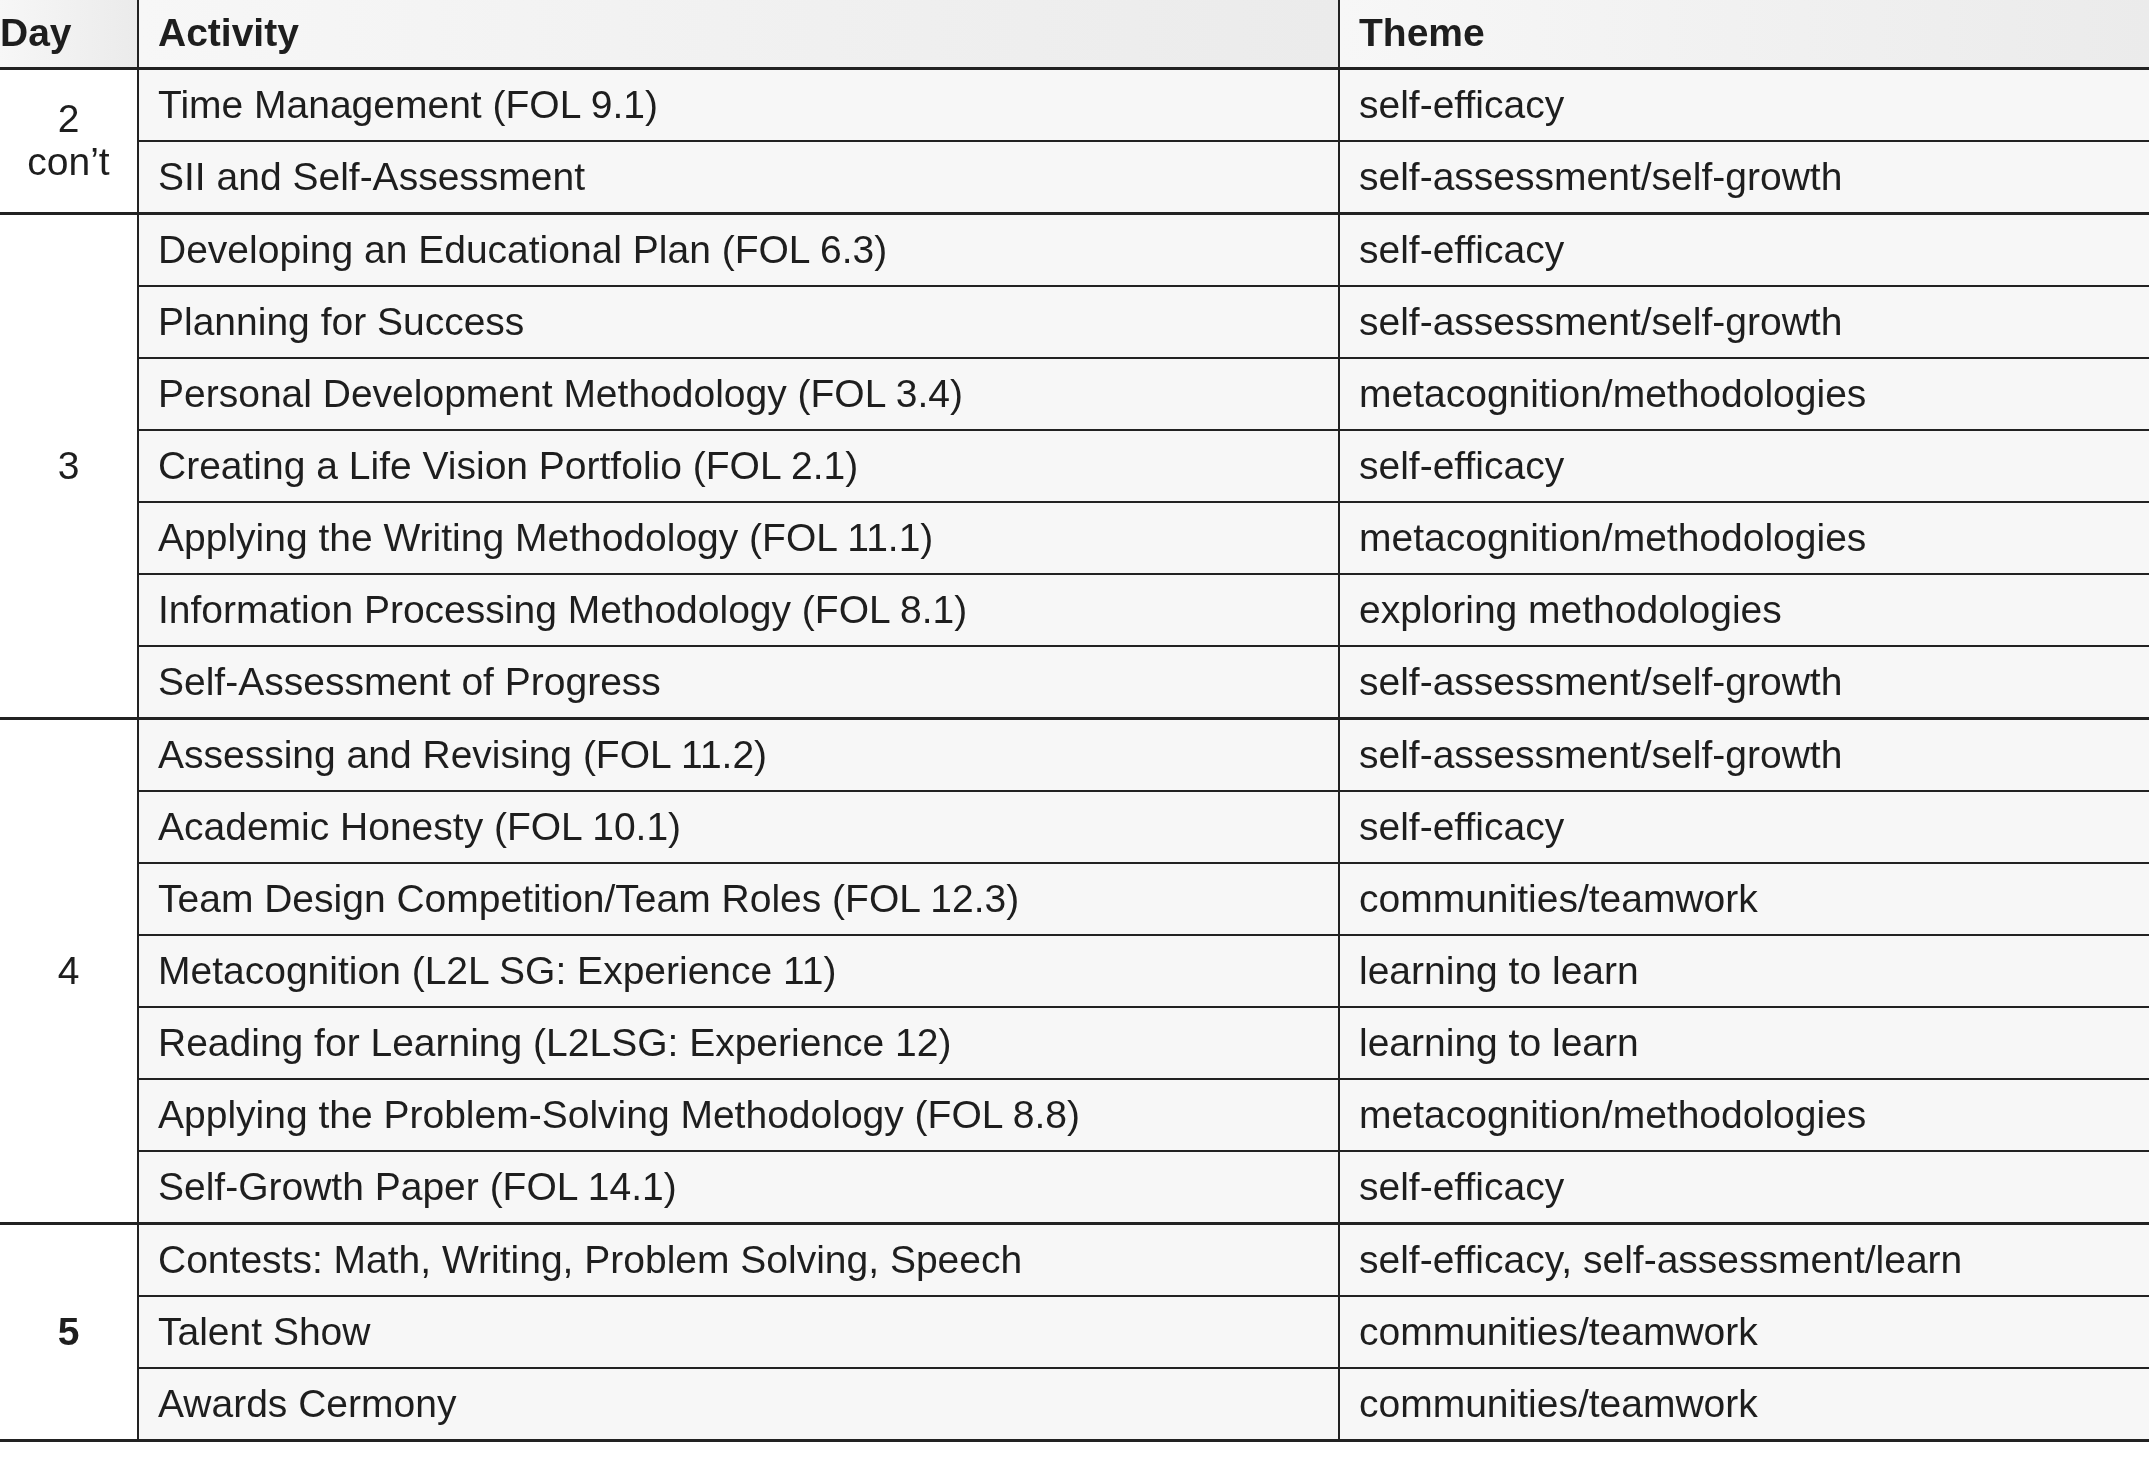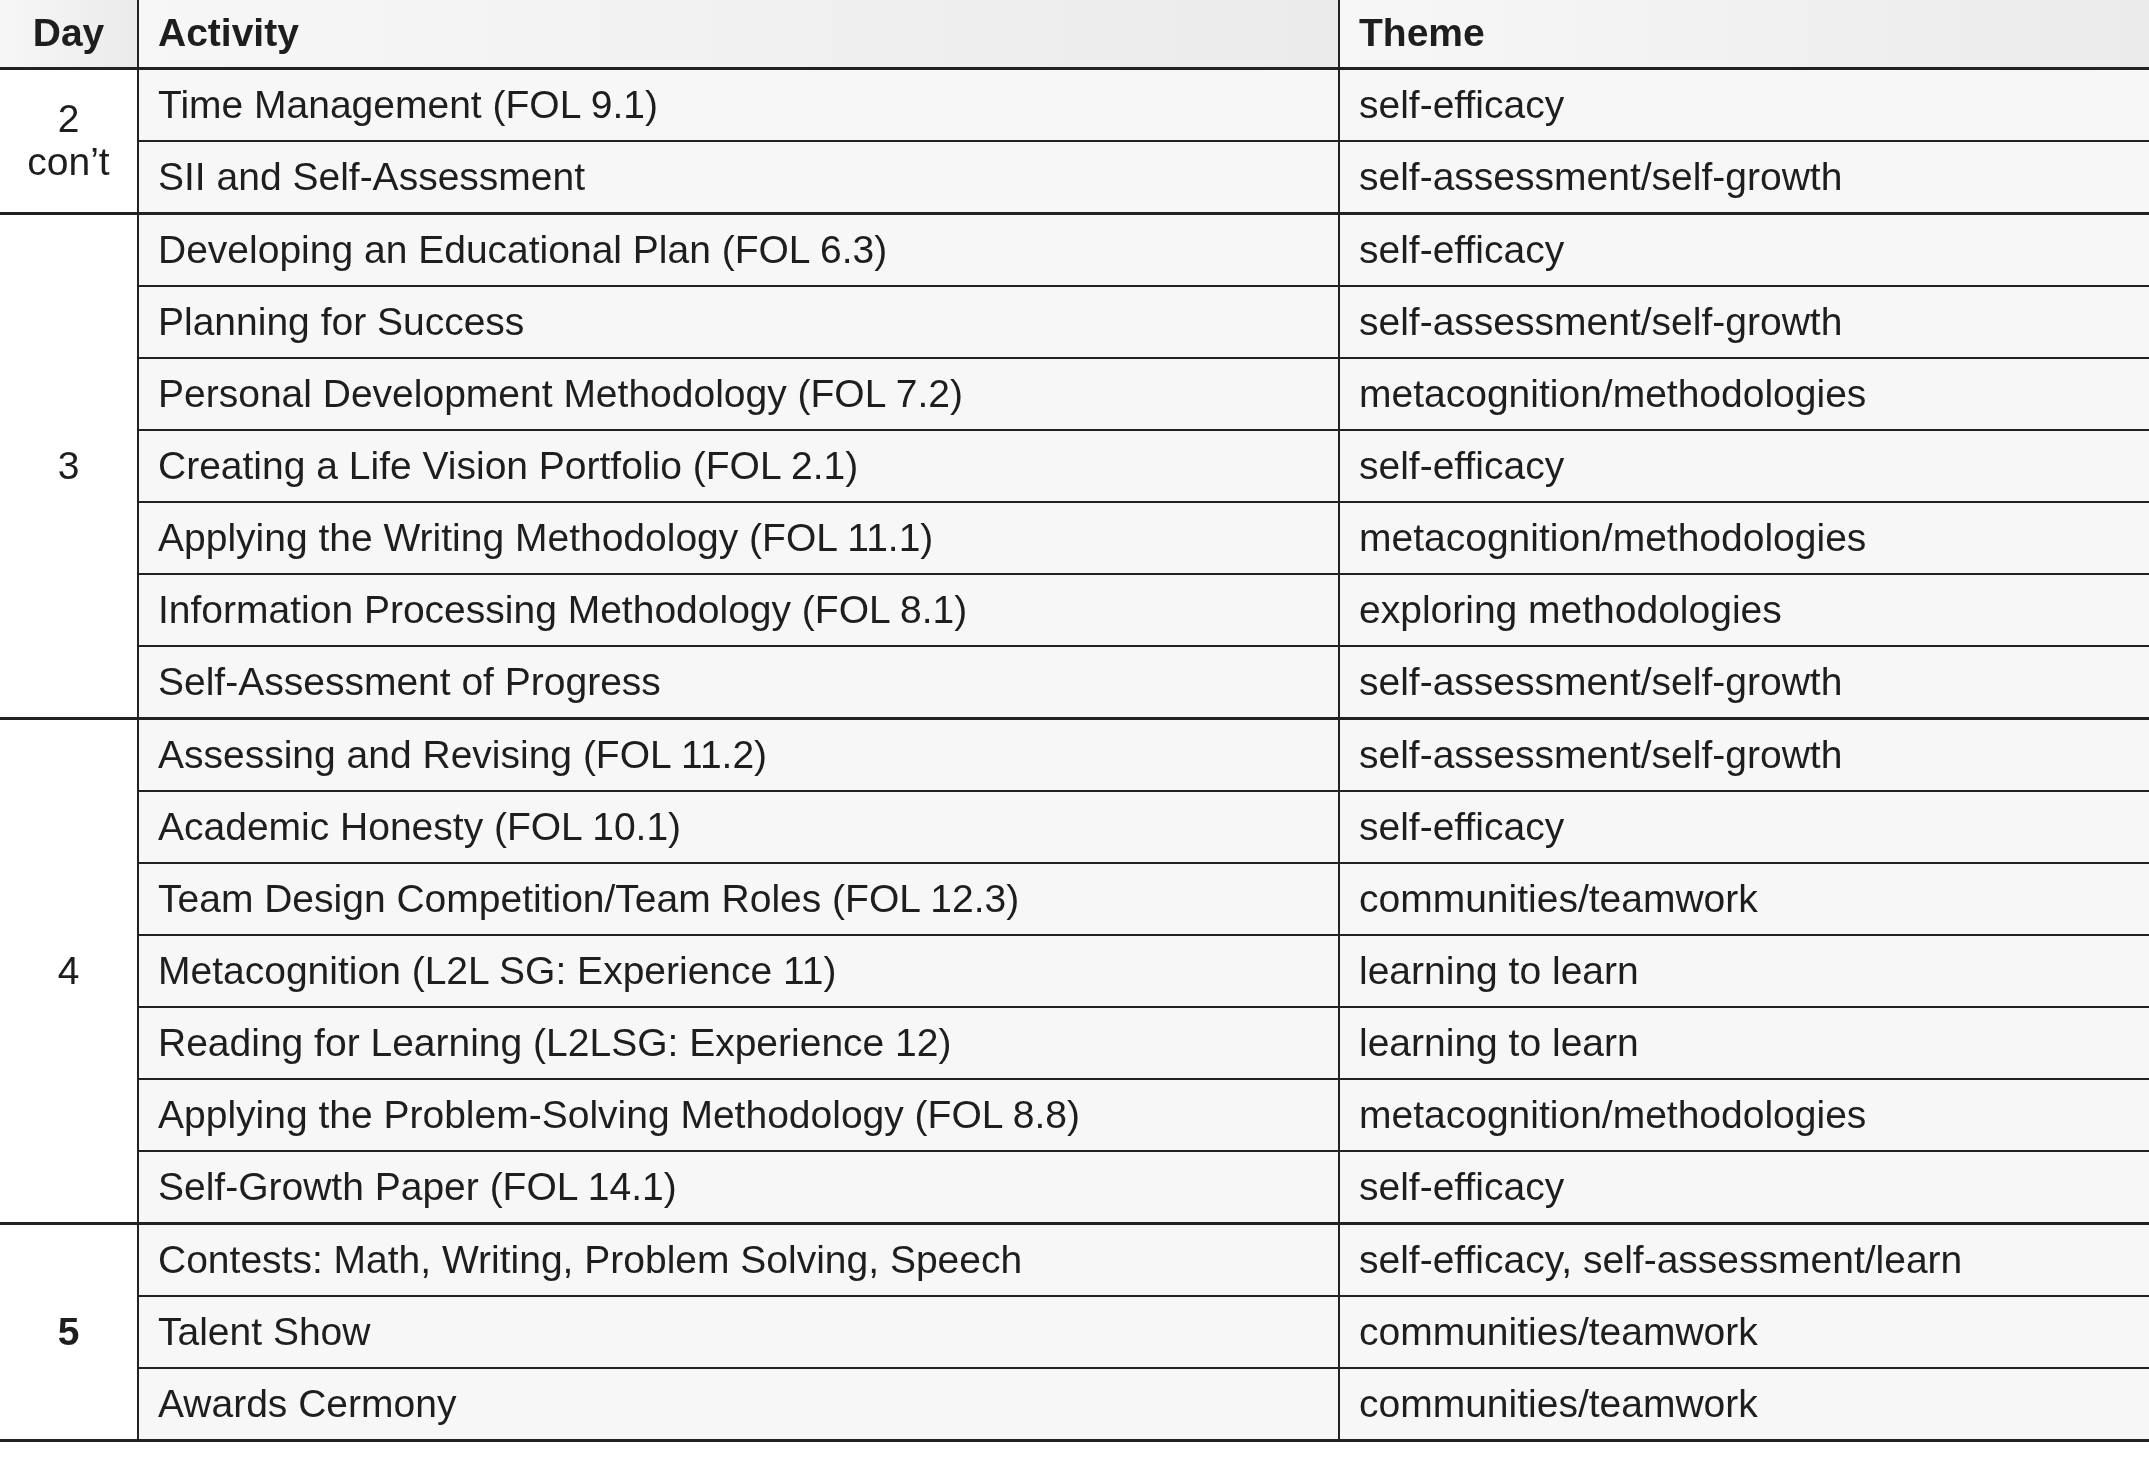--- a/index.html
+++ b/index.html
@@ -3,21 +3,21 @@
   <meta charset="utf-8">
   <style>
     html, body { margin: 0; padding: 0; background: #ffffff; }
     body { width: 2149px; height: 1464px; overflow: hidden; font-family: "Liberation Sans", sans-serif; color: #1e1e1e; }
     table.schedule { border-collapse: collapse; table-layout: fixed; width: 2149px; }
     col.c-day { width: 138px; }
     col.c-act { width: 1201px; }
     col.c-theme { width: 810px; }
     th, td { font-size: 39px; line-height: 1.1; vertical-align: middle; padding: 0 11px 0 19px; text-align: left; white-space: nowrap; }
     thead th { height: 67px; font-weight: bold; background: linear-gradient(to right, #f7f7f7 0%, #f2f2f2 40%, #ebebeb 100%); border-bottom: 3px solid #222; }
-    thead th.h-day { text-align: center; padding: 0; border-right: 2px solid #222; }
+    thead th.h-day { text-align: left; padding: 0; border-right: 2px solid #222; }
     thead th.h-act { border-right: 2px solid #222; }
     tbody td { height: 70px; border-bottom: 2px solid #222; background: #f7f7f7; }
     tbody td.day { background: #ffffff; text-align: center; padding: 0; border-right: 2px solid #222; border-bottom: 3px solid #222; }
     tbody td.act { border-right: 2px solid #222; }
     tbody tr.group-end td { border-bottom: 3px solid #222; }
     td.day .d-bold { font-weight: bold; }
     td.day span { display: block; }
   </style>
 </head>
 <body>
@@ -55,21 +55,21 @@
         <span>3</span>
       </td>
       <td class="act">Developing an Educational Plan (FOL 6.3)</td>
       <td class="theme">self-efficacy</td>
     </tr>
     <tr>
       <td class="act">Planning for Success</td>
       <td class="theme">self-assessment/self-growth</td>
     </tr>
     <tr>
-      <td class="act">Personal Development Methodology (FOL 7.2)</td>
+      <td class="act">Personal Development Methodology (FOL 3.4)</td>
       <td class="theme">metacognition/methodologies</td>
     </tr>
     <tr>
       <td class="act">Creating a Life Vision Portfolio (FOL 2.1)</td>
       <td class="theme">self-efficacy</td>
     </tr>
     <tr>
       <td class="act">Applying the Writing Methodology (FOL 11.1)</td>
       <td class="theme">metacognition/methodologies</td>
     </tr>

